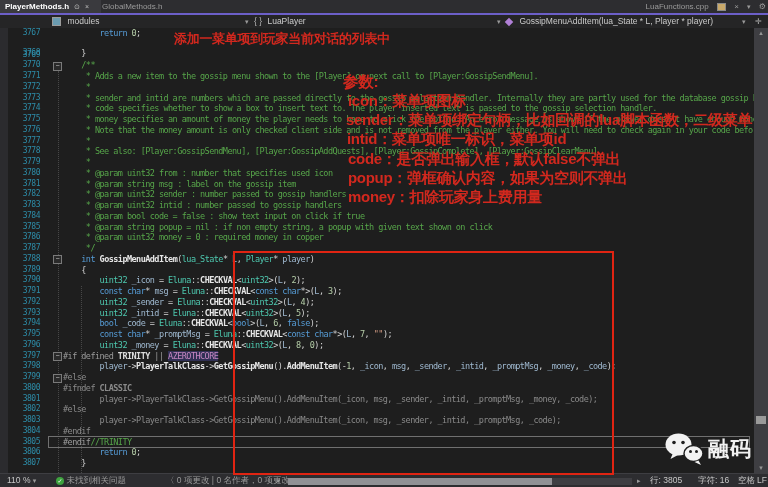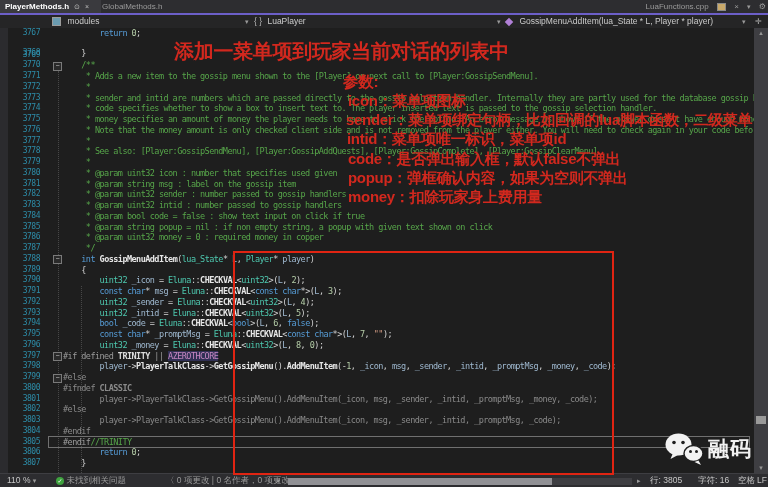--- a/index.html
+++ b/index.html
@@ -108,21 +108,21 @@
       <div class="cl" style="top: 32.25px;"><span class="ln">3770</span><span class="fold">−</span><span class="code"><span class="tk-cm">    /**</span></span></div>
       <div class="cl" style="top: 43px;"><span class="ln">3771</span><span class="code"><span class="tk-cm">     * Adds a new item to the gossip menu shown to the [Player] on next call to [Player:GossipSendMenu].</span></span></div>
       <div class="cl" style="top: 53.75px;"><span class="ln">3772</span><span class="code"><span class="tk-cm">     *</span></span></div>
       <div class="cl" style="top: 64.5px;"><span class="ln">3773</span><span class="code"><span class="tk-cm">     * sender and intid are numbers which are passed directly to the gossip selection handler. Internally they are partly used for the database gossip handling.</span></span></div>
       <div class="cl" style="top: 75.25px;"><span class="ln">3774</span><span class="code"><span class="tk-cm">     * code specifies whether to show a box to insert text to. The player inserted text is passed to the gossip selection handler.</span></span></div>
       <div class="cl" style="top: 86px;"><span class="ln">3775</span><span class="code"><span class="tk-cm">     * money specifies an amount of money the player needs to have to click the option. An error message is shown if the player doesn't have enough money.</span></span></div>
       <div class="cl" style="top: 96.75px;"><span class="ln">3776</span><span class="code"><span class="tk-cm">     * Note that the money amount is only checked client side and is not removed from the player either. You will need to check again in your code before taking action.</span></span></div>
       <div class="cl" style="top: 107.5px;"><span class="ln">3777</span><span class="code"><span class="tk-cm">     *</span></span></div>
       <div class="cl" style="top: 118.25px;"><span class="ln">3778</span><span class="code"><span class="tk-cm">     * See also: [Player:GossipSendMenu], [Player:GossipAddQuests], [Player:GossipComplete], [Player:GossipClearMenu]</span></span></div>
       <div class="cl" style="top: 129px;"><span class="ln">3779</span><span class="code"><span class="tk-cm">     *</span></span></div>
-      <div class="cl" style="top: 139.75px;"><span class="ln">3780</span><span class="code"><span class="tk-cm">     * @param uint32 icon : number that specifies used given</span></span></div>
+      <div class="cl" style="top: 139.75px;"><span class="ln">3780</span><span class="code"><span class="tk-cm">     * @param uint32 from : number that specifies used icon</span></span></div>
       <div class="cl" style="top: 150.5px;"><span class="ln">3781</span><span class="code"><span class="tk-cm">     * @param string msg : label on the gossip item</span></span></div>
       <div class="cl" style="top: 161.25px;"><span class="ln">3782</span><span class="code"><span class="tk-cm">     * @param uint32 sender : number passed to gossip handlers</span></span></div>
       <div class="cl" style="top: 172px;"><span class="ln">3783</span><span class="code"><span class="tk-cm">     * @param uint32 intid : number passed to gossip handlers</span></span></div>
       <div class="cl" style="top: 182.75px;"><span class="ln">3784</span><span class="code"><span class="tk-cm">     * @param bool code = false : show text input on click if true</span></span></div>
       <div class="cl" style="top: 193.5px;"><span class="ln">3785</span><span class="code"><span class="tk-cm">     * @param string popup = nil : if non empty string, a popup with given text shown on click</span></span></div>
       <div class="cl" style="top: 204.25px;"><span class="ln">3786</span><span class="code"><span class="tk-cm">     * @param uint32 money = 0 : required money in copper</span></span></div>
       <div class="cl" style="top: 215px;"><span class="ln">3787</span><span class="code"><span class="tk-cm">     */</span></span></div>
       <div class="cl" style="top: 225.75px;"><span class="ln">3788</span><span class="fold">−</span><span class="code"><span class="tk-pl">    </span><span class="tk-kw">int</span><span class="tk-pl"> </span><span class="tk-fn">GossipMenuAddItem</span><span class="tk-pl">(</span><span class="tk-ty">lua_State</span><span class="tk-pl">* </span><span class="tk-var">L</span><span class="tk-pl">, </span><span class="tk-ty">Player</span><span class="tk-pl">* </span><span class="tk-var">player</span><span class="tk-pl">)</span></span></div>
       <div class="cl" style="top: 236.5px;"><span class="ln">3789</span><span class="code"><span class="tk-pl">    {</span></span></div>
       <div class="cl" style="top: 247.25px;"><span class="ln">3790</span><span class="code"><span class="tk-pl">        </span><span class="tk-ty">uint32</span><span class="tk-pl"> </span><span class="tk-var">_icon</span><span class="tk-pl"> = </span><span class="tk-ty">Eluna</span><span class="tk-pl">::</span><span class="tk-fn">CHECKVAL</span><span class="tk-pl">&lt;</span><span class="tk-ty">uint32</span><span class="tk-pl">&gt;(</span><span class="tk-var">L</span><span class="tk-pl">, </span><span class="tk-num">2</span><span class="tk-pl">);</span></span></div>
@@ -145,21 +145,21 @@
       <div class="cl" style="top: 430px;"><span class="ln">3807</span><span class="code"><span class="tk-pl">    }</span></span></div>
     </div>
 
   <div class="vscroll">
     <div class="arr" style="top:1px;">▴</div>
     <div class="vthumb"></div>
     <div class="arr" style="bottom:1px;">▾</div>
   </div>
 
   <div class="redbox"></div>
-  <div class="ann" style="left:174px;top:38px;font-size:20px;text-align:center;">添加一菜单项到玩家当前对话的列表中</div>
+  <div class="ann" style="left:174px;top:30px;font-size:13px;text-align:center;">添加一菜单项到玩家当前对话的列表中</div>
   <div class="ann" style="left:343px;top:72px;font-size:15.5px;">参数:</div>
   <div class="ann" style="left:346px;top:111px;font-size:15px;">sender：菜单项绑定句柄，比如回调的lua脚本函数，二级菜单</div>
   <div class="ann" style="left:348px;top:92px;font-size:15px;">icon：菜单项图标</div>
   <div class="ann" style="left:347px;top:130px;font-size:15px;">intid：菜单项唯一标识，菜单项id</div>
   <div class="ann" style="left:348px;top:150px;font-size:15px;">code：是否弹出输入框，默认false不弹出</div>
   <div class="ann" style="left:348px;top:188px;font-size:15px;">money：扣除玩家身上费用量</div>
   <div class="ann" style="left:348px;top:169px;font-size:15px;">popup：弹框确认内容，如果为空则不弹出</div>
 
   <div class="wm">
     <svg width="40" height="34" viewBox="0 0 40 34">

